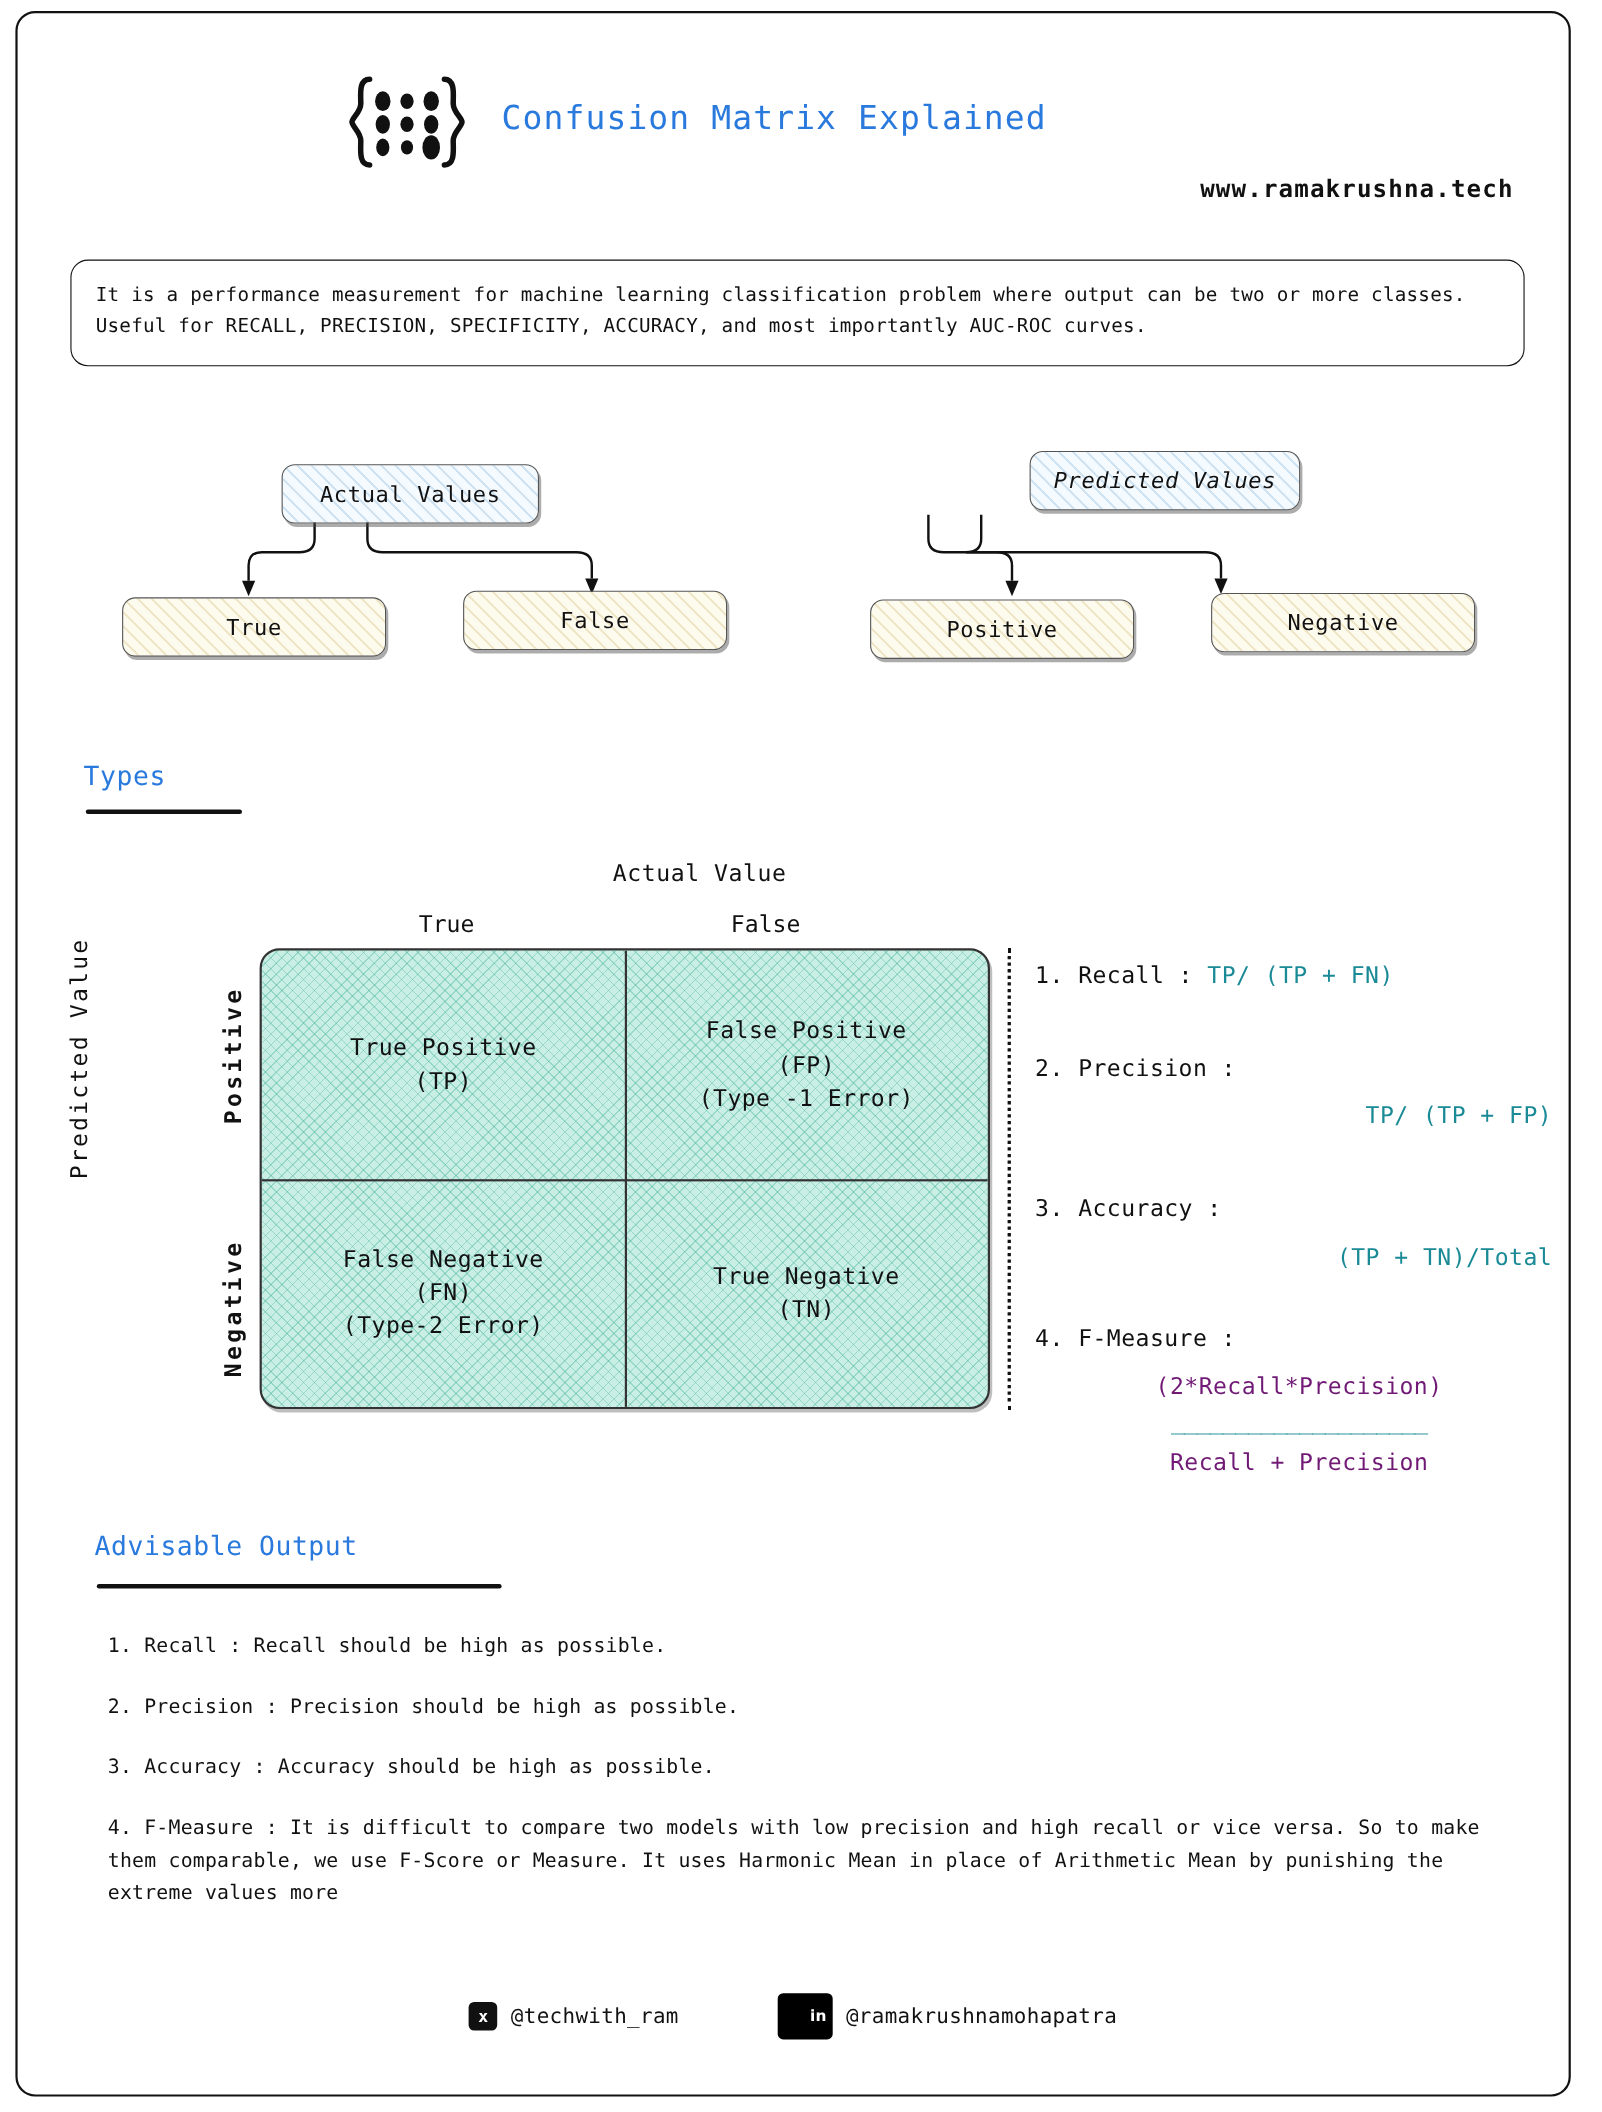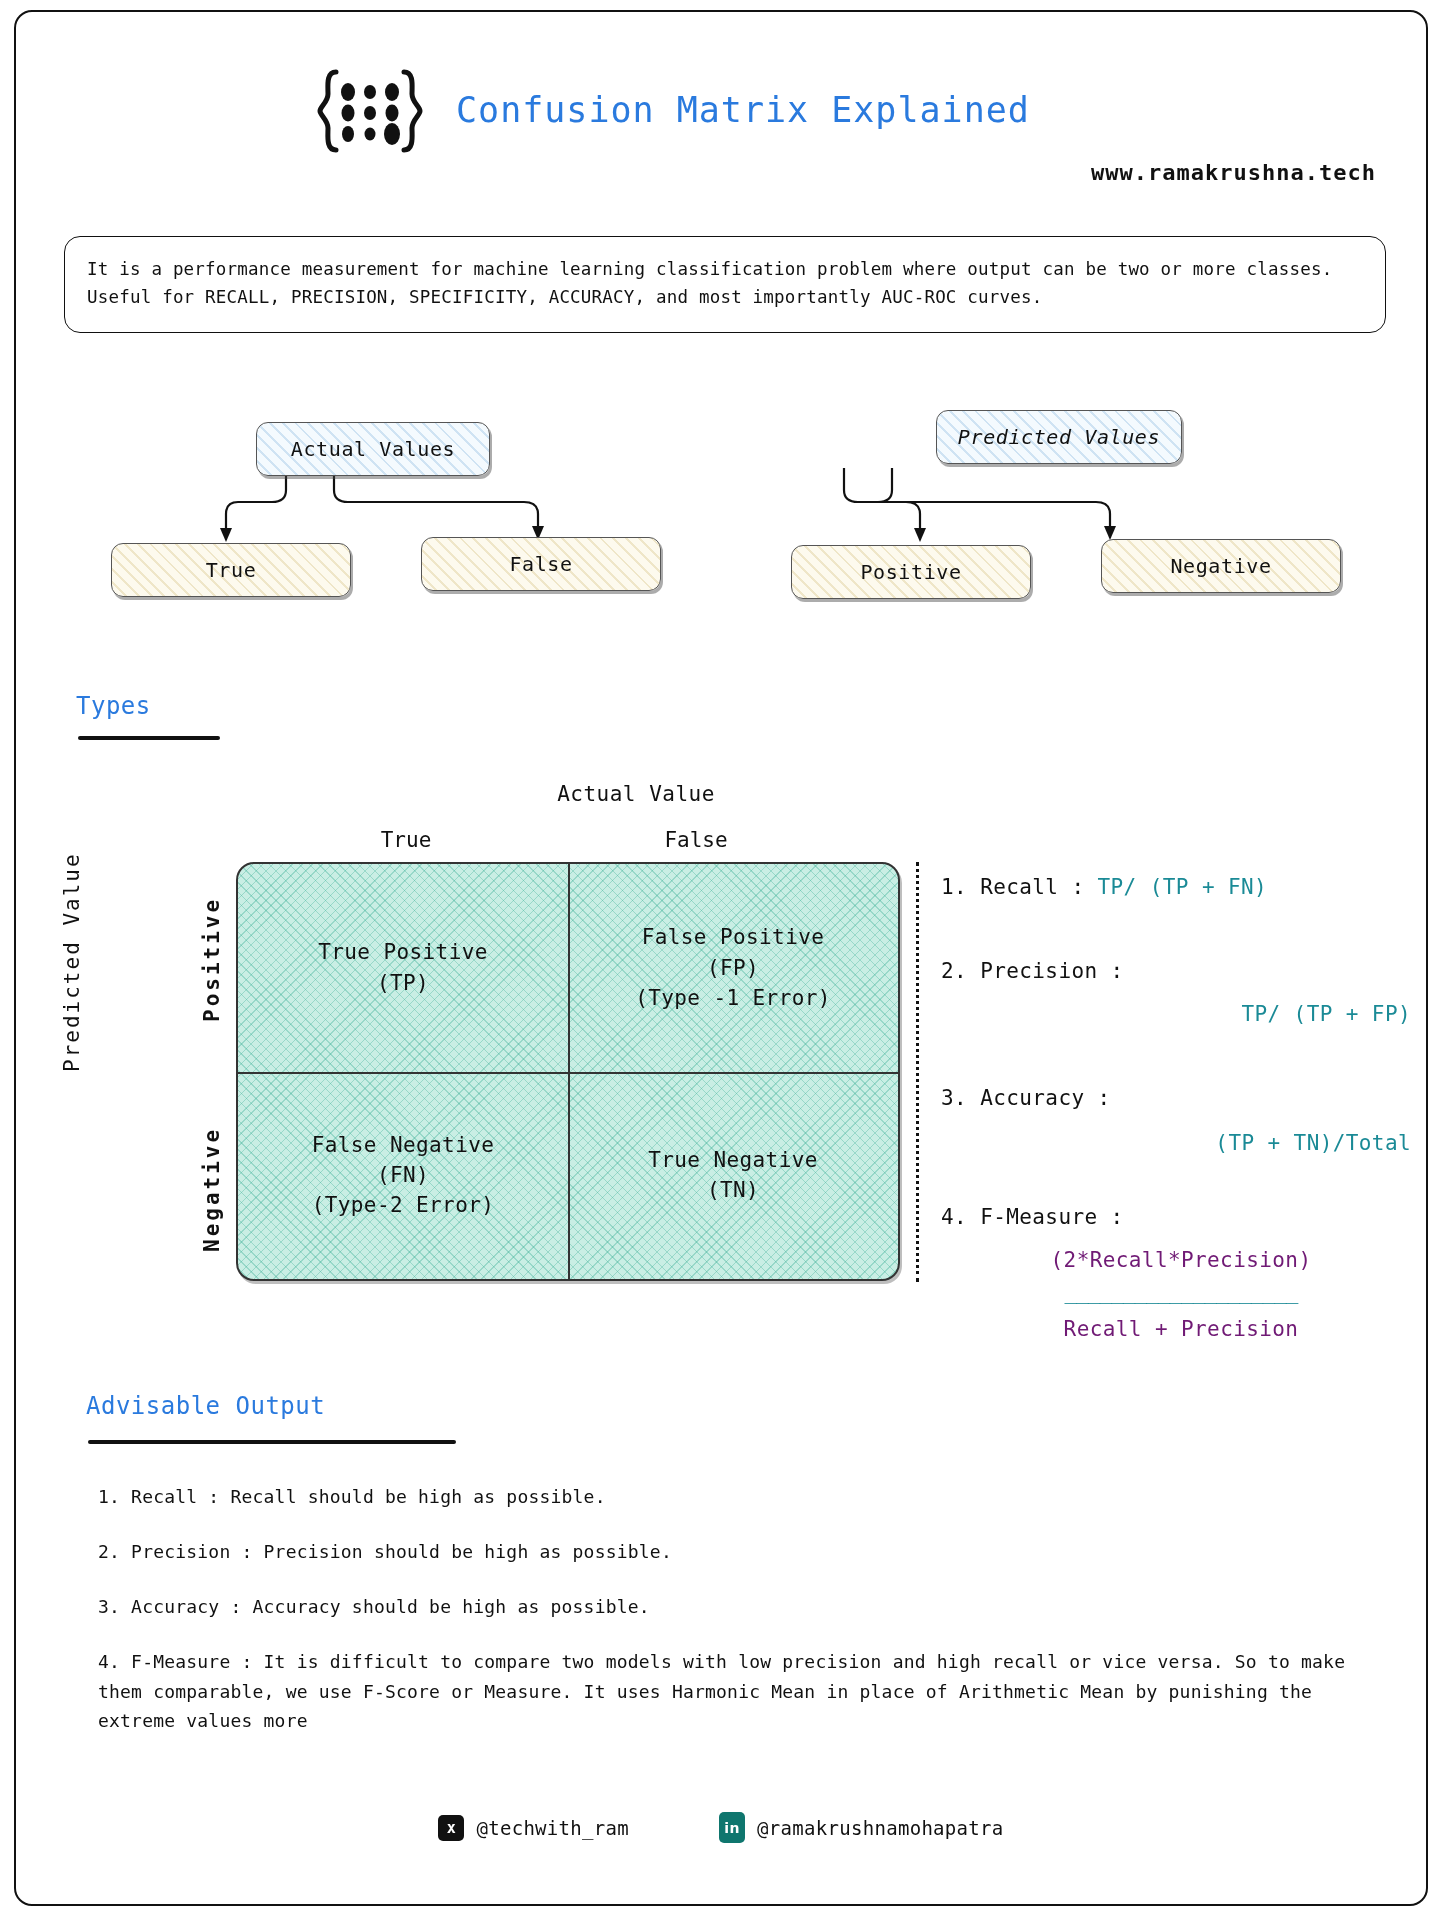--- a/index.html
+++ b/index.html
@@ -11,21 +11,21 @@
   .page{
     position:absolute;left:14px;top:10px;width:1414px;height:1896px;
     border:2px solid #111;border-radius:18px;background:#fff;box-sizing:border-box;
   }
 
   
   .header{position:absolute;left:0;top:30px;width:100%;height:110px;}
   .logo{position:absolute;left:300px;top:26px;width:108px;height:86px;}
   .title{
     position:absolute;left:440px;top:48px;
-    font-size:35px;color:#2a7ade;letter-spacing:1px;white-space:nowrap;
+    font-size:30px;color:#2a7ade;letter-spacing:1px;white-space:nowrap;
     font-family:"DejaVu Sans Mono","Liberation Mono",monospace;
   }
   .site{
     position:absolute;right:50px;top:148px;font-size:22px;font-weight:bold;
     letter-spacing:1px;color:#111;
   }
 
   
   .descbox{
     position:absolute;left:48px;top:224px;width:1322px;
@@ -116,23 +116,23 @@
   
   .advise{position:absolute;left:82px;top:1470px;width:1290px;}
   .aitem{font-size:18px;line-height:1.62;margin-bottom:26px;letter-spacing:0.2px;}
 
   
   .footer{position:absolute;left:0;top:1800px;width:100%;
     display:flex;justify-content:center;align-items:center;gap:90px;}
   .fitem{display:flex;align-items:center;gap:12px;font-size:19px;letter-spacing:0.3px;}
   .xbadge{width:26px;height:26px;background:#111;border-radius:5px;
     display:flex;align-items:center;justify-content:center;color:#fff;font-size:15px;font-weight:bold;}
-  .inbadge{width:26px;height:31px;background:#0f766e;border-radius:5px;
+  .inbadge{width:26px;height:42px;background:#000000;border-radius:5px;
     display:flex;align-items:center;justify-content:center;color:#fff;font-size:14px;font-weight:bold;
-    font-family:"DejaVu Sans","Liberation Sans",sans-serif;}
+    font-family:"DejaVu Sans","Liberation Sans",sans-serif;padding-left:24px;}
 </style>
 </head>
 <body>
 
 <div class="page">
 
   <div class="header">
     <svg class="logo" viewBox="0 0 108 86">
       <path d="M20 4 C10 4 12 18 12 26 C12 34 4 39 4 43 C4 47 12 52 12 60 C12 68 10 82 20 82" fill="none" stroke="#111" stroke-width="5" stroke-linecap="round"></path>
       <path d="M88 4 C98 4 96 18 96 26 C96 34 104 39 104 43 C104 47 96 52 96 60 C96 68 98 82 88 82" fill="none" stroke="#111" stroke-width="5" stroke-linecap="round"></path>

